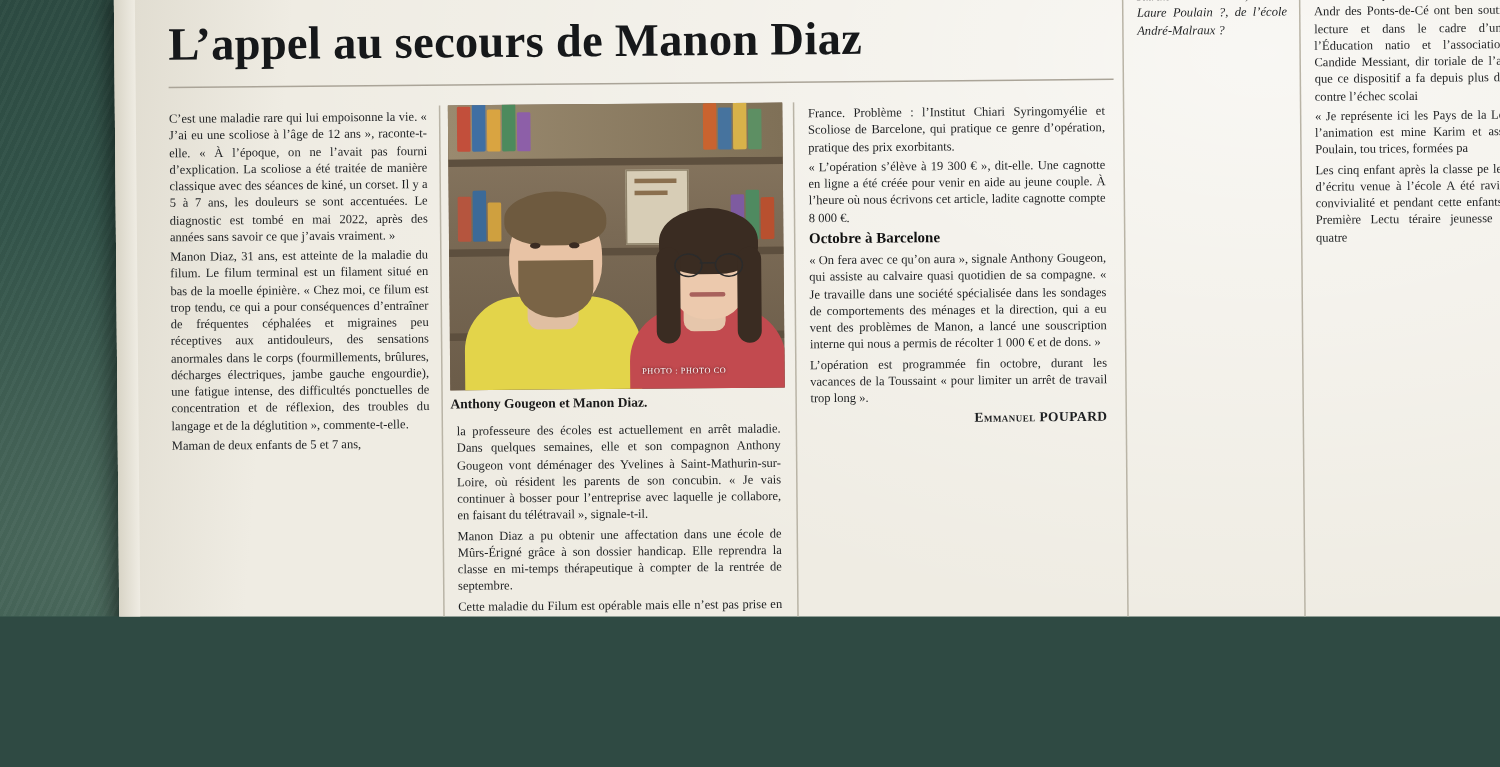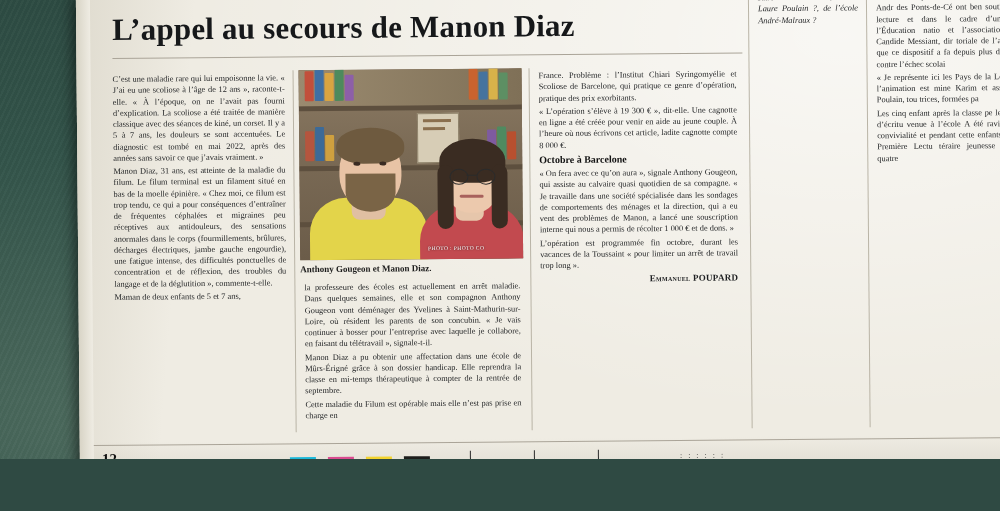--- a/index.html
+++ b/index.html
@@ -9,21 +9,21 @@
   }
   body {
     width: 1000px;
     height: 511px;
     overflow: hidden;
     font-family: "Liberation Serif", serif;
   }
   .scene {
     position: relative;
     width: 1000px;
-    height: 459px;
+    height: 411px;
     background: #3b5a50;
     overflow: hidden;
   }
   
   .bg-table {
     position: absolute;
     inset: 0;
     background:
       radial-gradient(ellipse at 12% 92%, #4d6b5e 0%, #33544a 45%, #27423a 100%),
       linear-gradient(160deg, #3e5c52 0%, #2b4841 100%);

